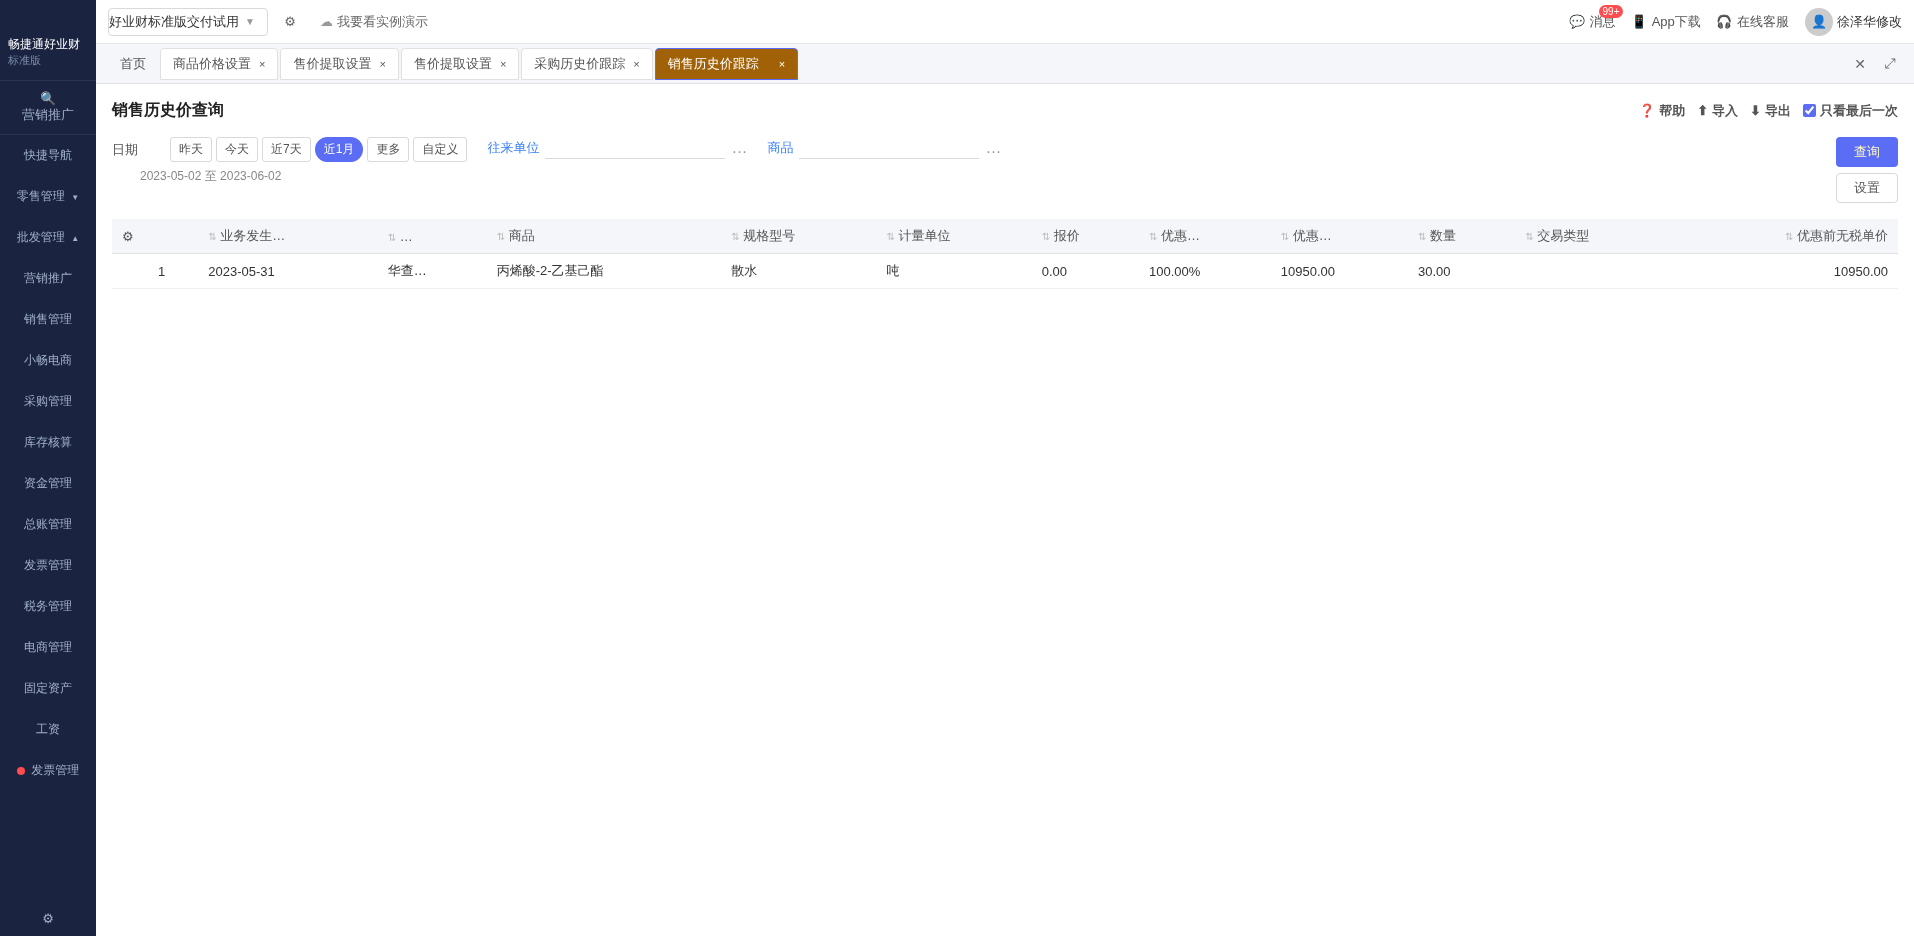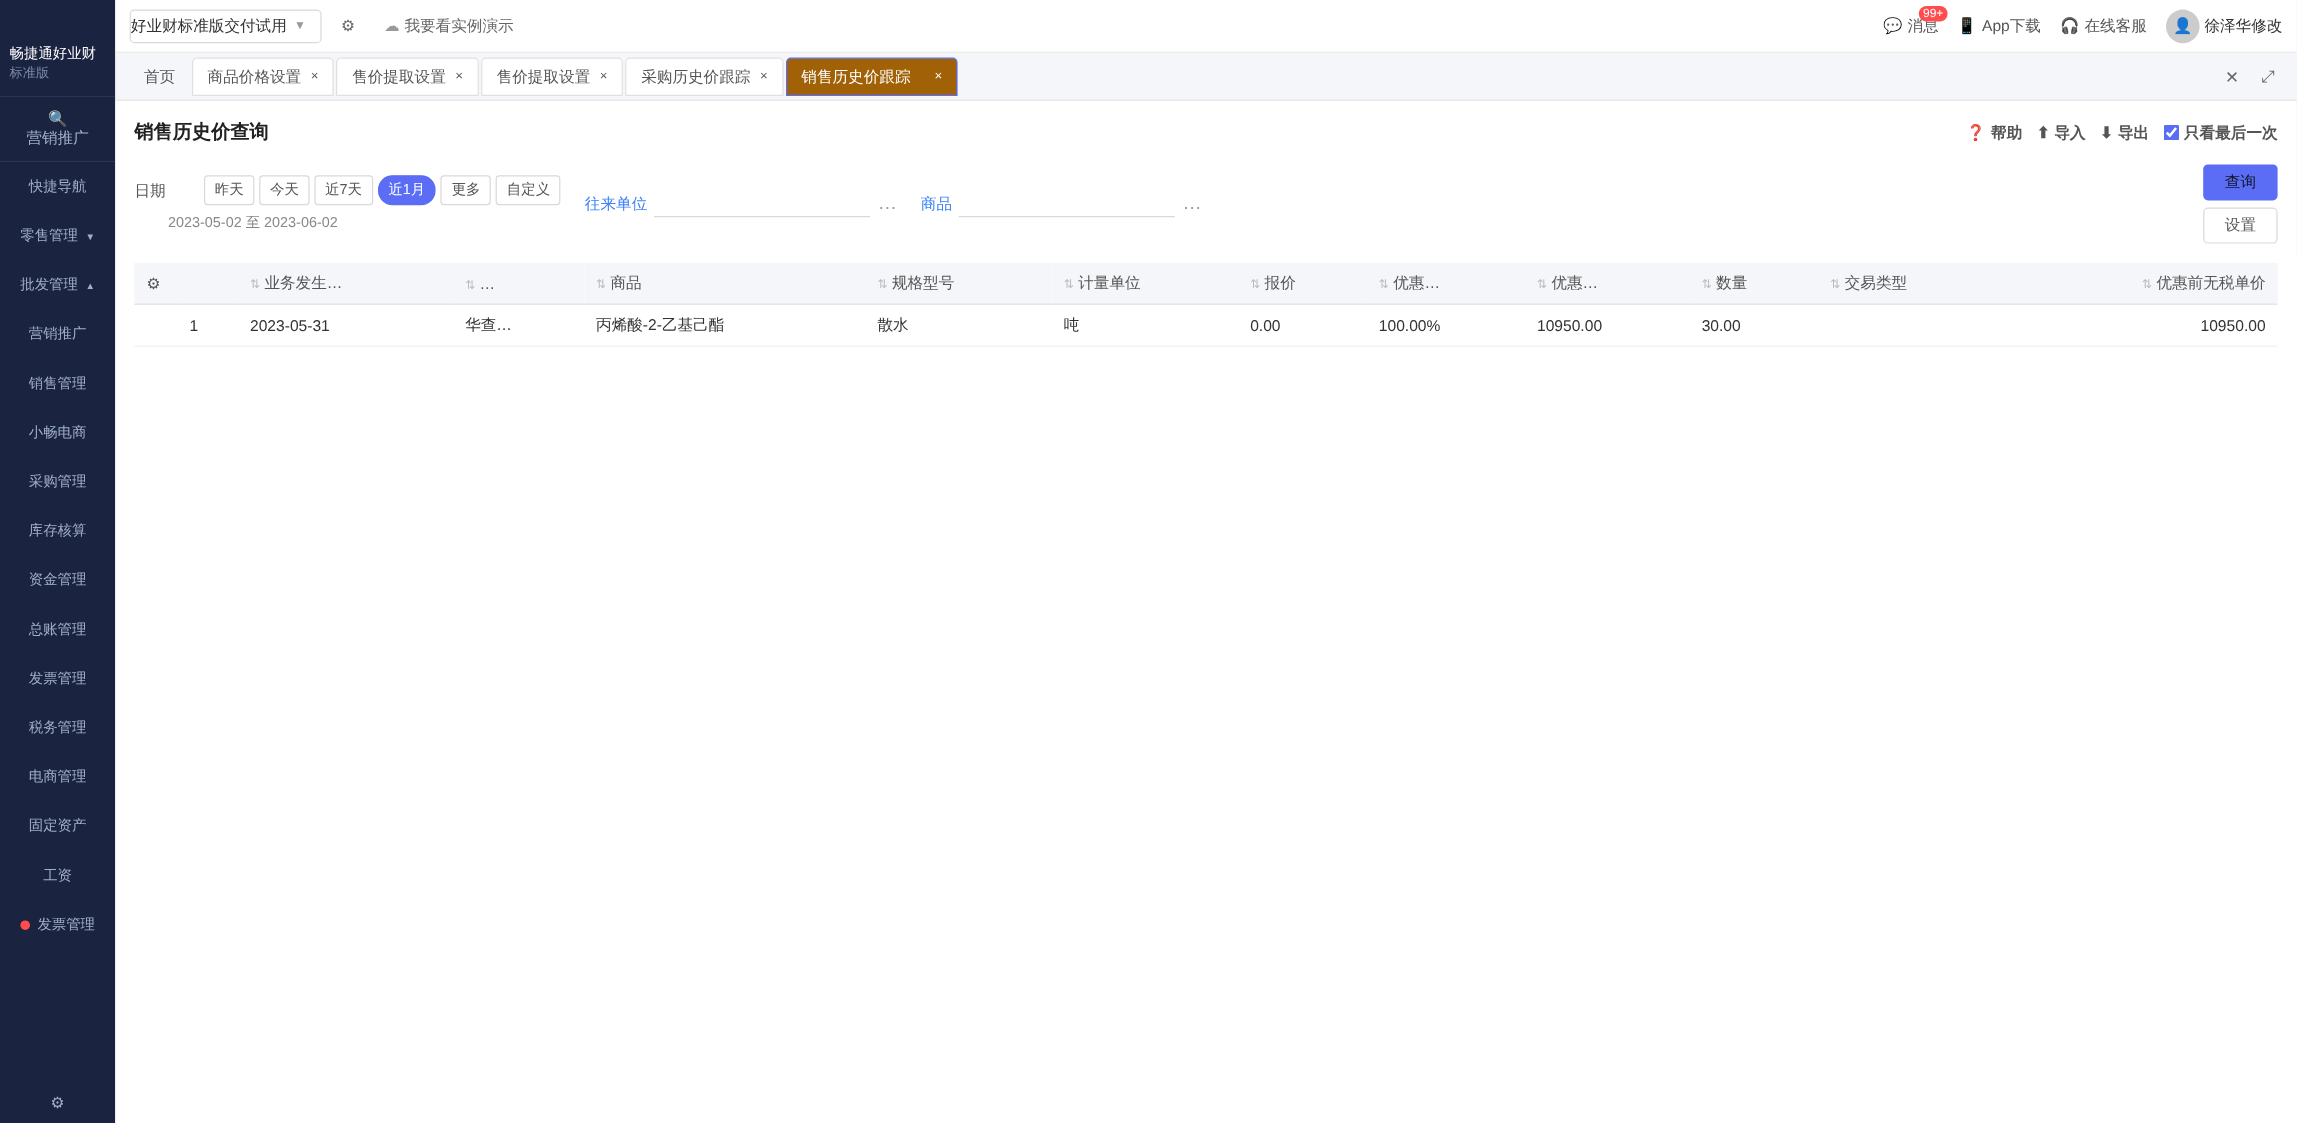--- a/index.html
+++ b/index.html
@@ -51,21 +51,21 @@
     .checkbox-label { display: flex; align-items: center; gap: 4px; cursor: pointer; }
     .checkbox-label input { accent-color: #5b6cf5; }
     .date-btns { display: flex; align-items: center; gap: 4px; padding-left: 24px; }
     .date-btn { padding: 3px 8px; border: 1px solid #d9d9d9; border-radius: 3px; cursor: pointer; font-size: 12px; color: #555; background: #fff; }
     .date-btn.active { background: #5b6cf5; color: #fff; border-color: #5b6cf5; border-radius: 12px; }
     .date-range { color: #888; font-size: 12px; margin-top: 2px; }
     .filter-field { display: flex; align-items: center; gap: 6px; }
     .filter-field label { color: #3b82f6; font-size: 13px; }
     .filter-field-input { border: none; border-bottom: 1px solid #d9d9d9; padding: 3px 6px; font-size: 13px; outline: none; width: 180px; }
     .filter-dots { color: #999; cursor: pointer; font-size: 16px; }
-    .btn-query { background: #5b6cf5; color: #0f172a; border: none; padding: 6px 18px; border-radius: 4px; cursor: pointer; font-size: 13px; }
+    .btn-query { background: #5b6cf5; color: #fef9c3; border: none; padding: 6px 18px; border-radius: 4px; cursor: pointer; font-size: 13px; }
     .btn-setting { background: #fff; color: #555; border: 1px solid #d9d9d9; padding: 5px 14px; border-radius: 4px; cursor: pointer; font-size: 13px; }
 
     
     .data-table { width: 100%; border-collapse: collapse; font-size: 13px; }
     .data-table th { background: #f5f6fa; border-bottom: 1px solid #e0e0e0; padding: 8px 10px; text-align: left; color: #555; font-weight: normal; white-space: nowrap; }
     .data-table td { border-bottom: 1px solid #f0f0f0; padding: 8px 10px; color: #333; white-space: nowrap; }
     .col-gear { width: 36px; text-align: center; }
     .sort-icon { color: #bbb; font-size: 10px; cursor: pointer; }
   </style>
 </head>
@@ -218,21 +218,21 @@
           <span>⬇</span>
           <span>导出</span>
         </div>
         <label class="checkbox-label">
           <input type="checkbox" checked="" style="">
           <span>只看最后一次</span>
         </label>
       </div>
     </div>
 
-    <div style="display:flex; align-items:center; gap:20px; margin-bottom:16px; flex-wrap:wrap;">
+    <div style="display:flex; align-items:flex-start; gap:20px; margin-bottom:16px; flex-wrap:wrap;">
       <div style="display:flex; flex-direction:column; gap:4px;">
         <div style="display:flex; align-items:center; gap:8px;">
           <span style="color:#555;">日期</span>
           <div class="date-btns">
             <button class="date-btn">昨天</button>
             <button class="date-btn">今天</button>
             <button class="date-btn">近7天</button>
             <button class="date-btn active">近1月</button>
             <button class="date-btn">更多</button>
             <button class="date-btn">自定义</button>

